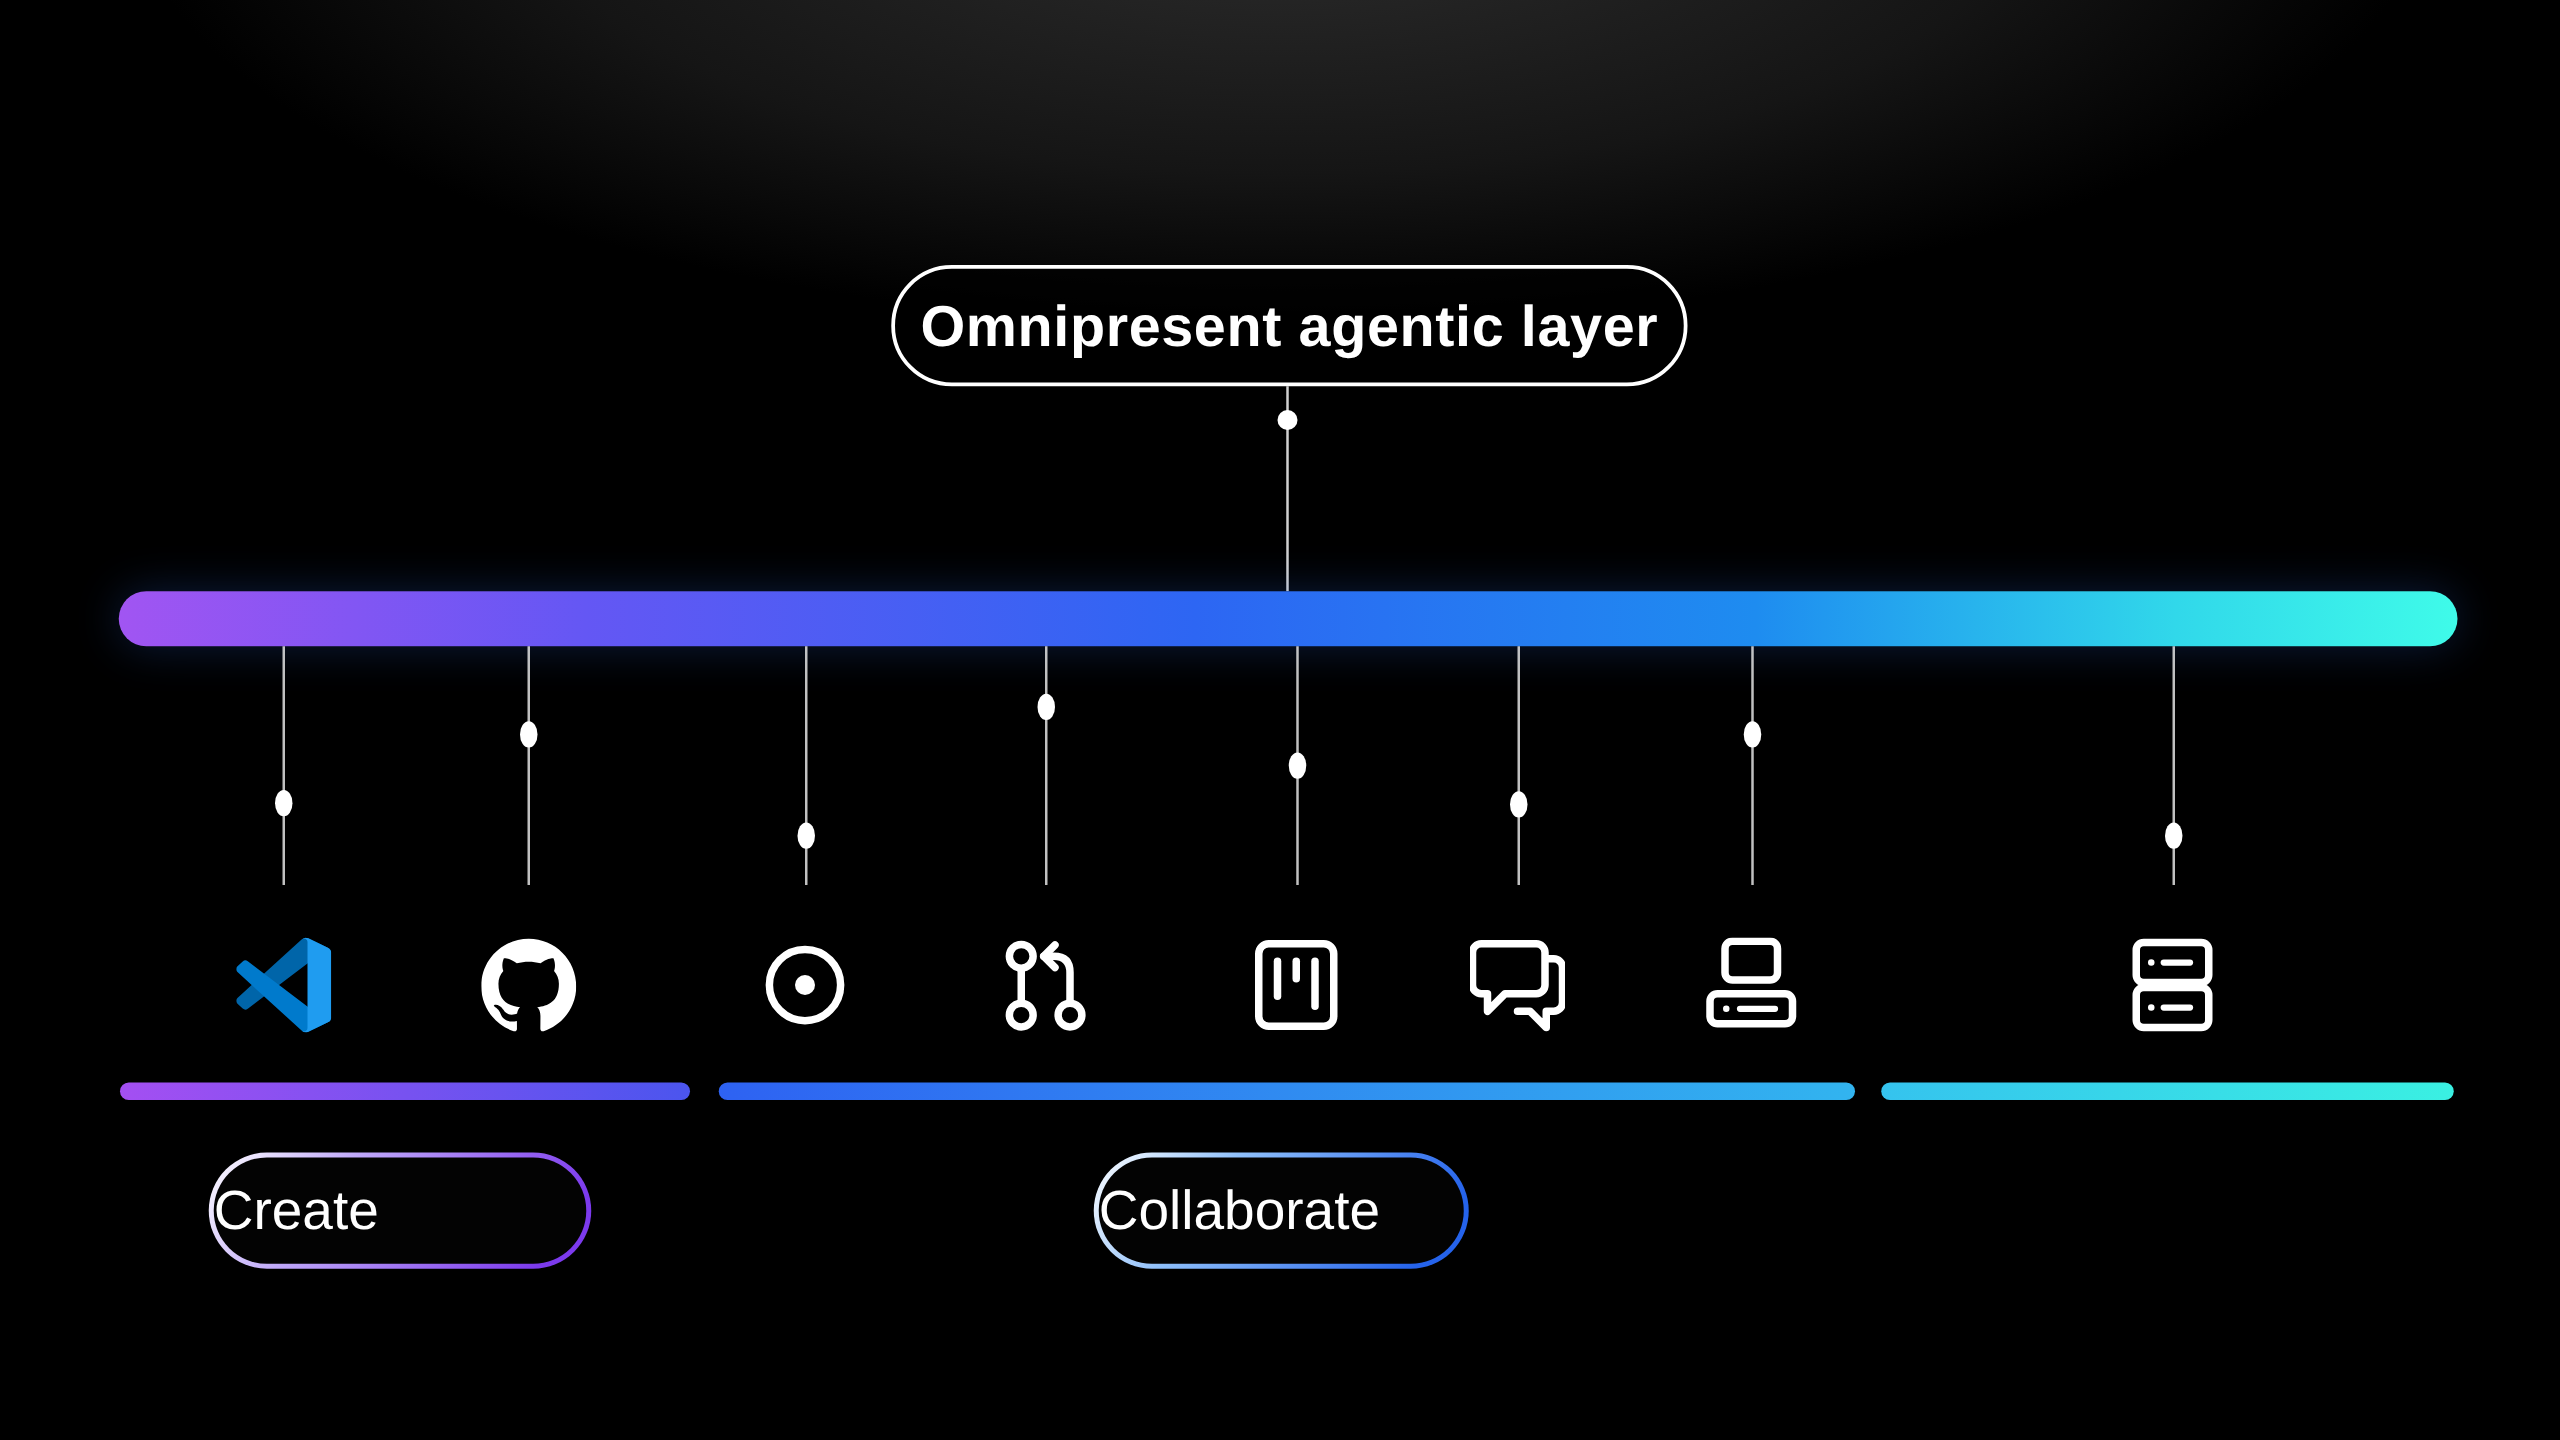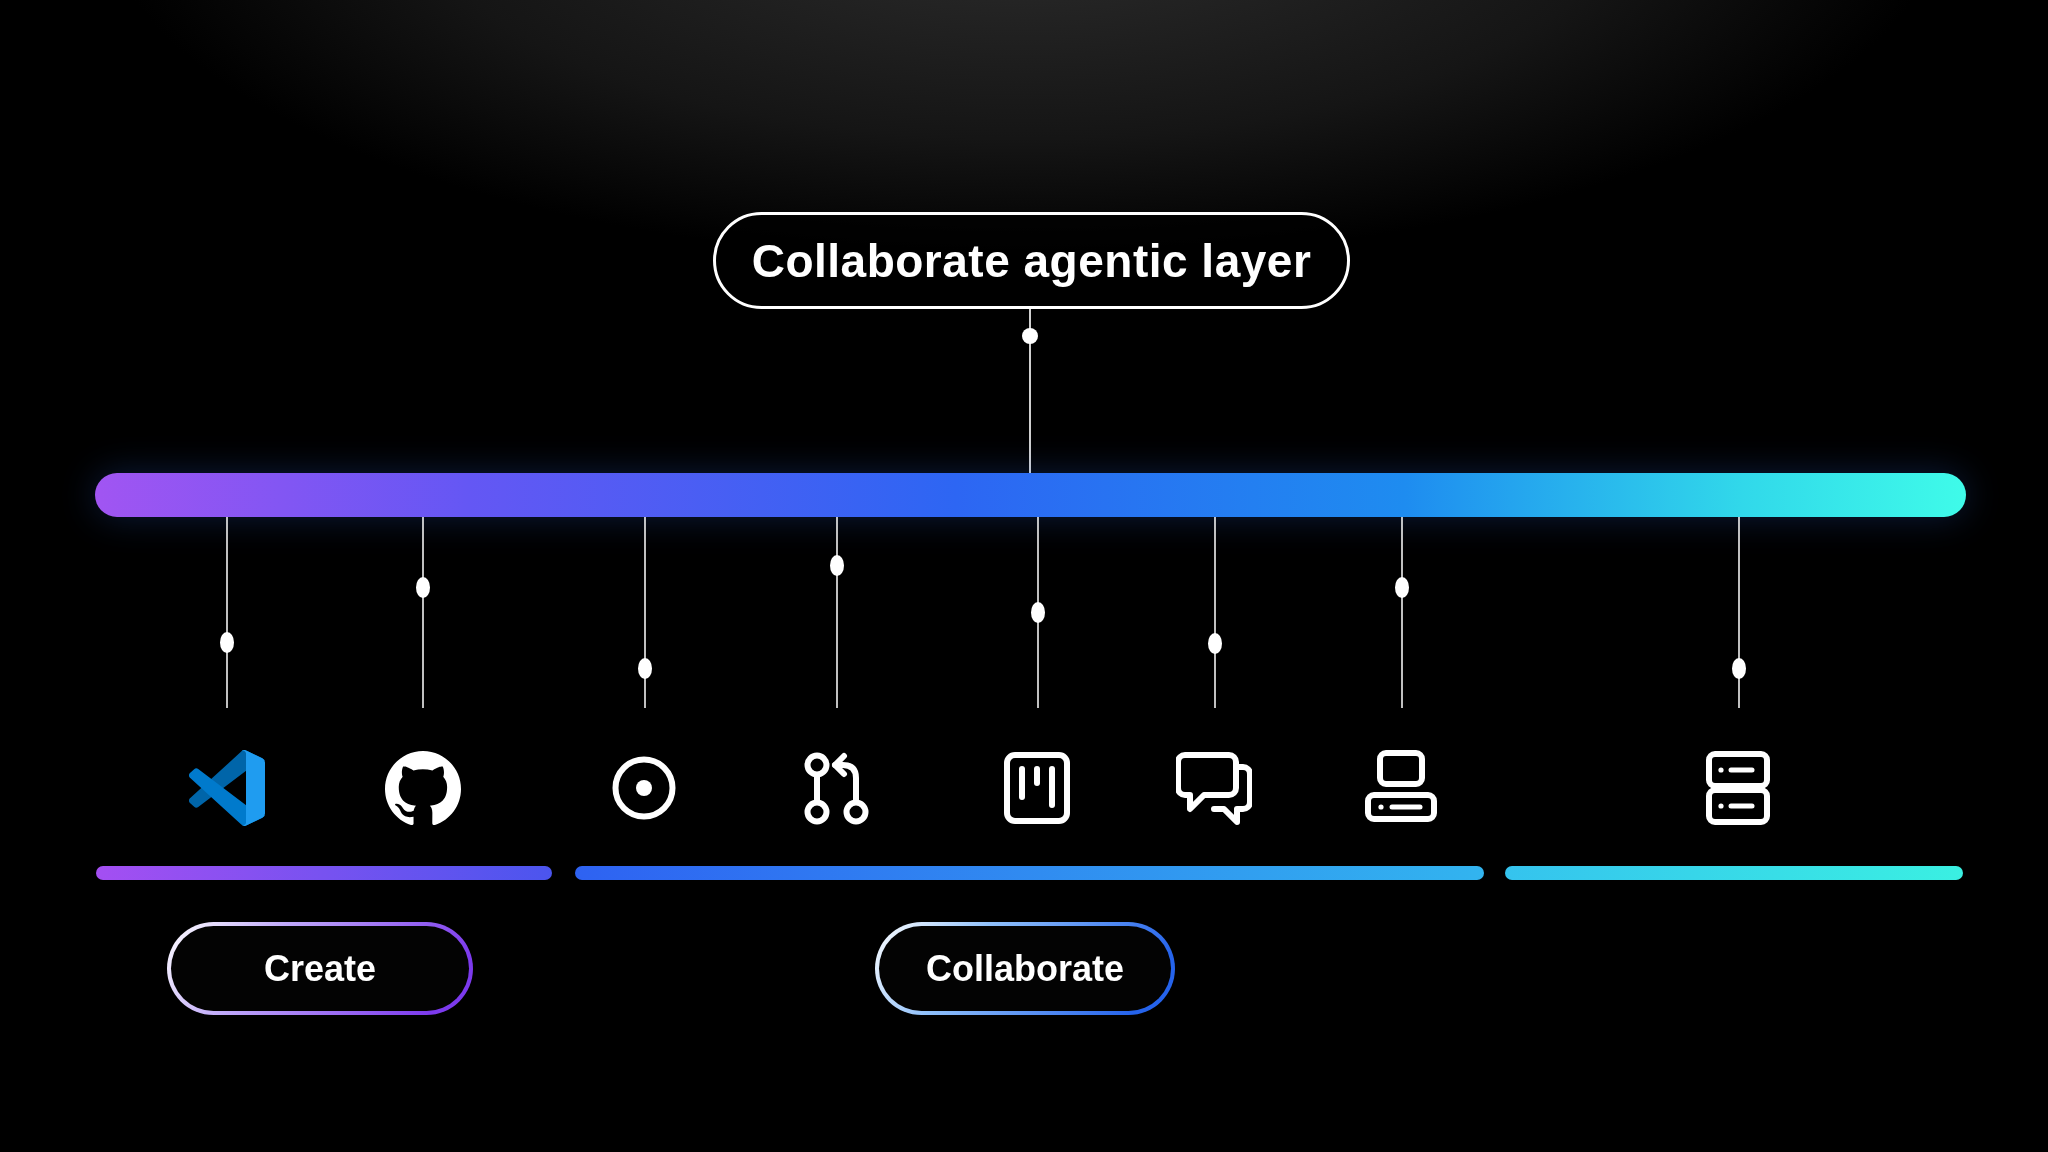--- a/index.html
+++ b/index.html
@@ -36,36 +36,36 @@
   .tool-icon{position:absolute;top:750px;width:76px;height:76px;}
   
   .underline{position:absolute;top:866px;height:14px;border-radius:7px;}
   .u-create{left:96px;width:456px;background:linear-gradient(90deg,#a44ff2,#4b55ee);}
   .u-collab{left:575px;width:909px;background:linear-gradient(90deg,#2e62f2,#32b4ef);}
   .u-operate{left:1505px;width:458px;background:linear-gradient(90deg,#35c3ee,#3af0e2);}
   
   .group-pill{position:absolute;top:922px;height:93px;border-radius:50px;padding:4px;box-sizing:border-box;}
   .group-pill .inner{
     width:100%;height:100%;border-radius:46px;background:#030303;
-    display:flex;align-items:center;justify-content:center;
-    font-size:36px;font-weight:700;
+    display:flex;align-items:center;justify-content:flex-start;
+    font-size:44px;font-weight:400;
   }
   .p-create{left:167px;width:306px;background:linear-gradient(125deg,#ffffff 0%,#c0a9fa 32%,#7c3aed 88%);}
   .p-collab{left:875px;width:300px;background:linear-gradient(125deg,#ffffff 0%,#8fc0fb 32%,#2563eb 88%);}
   .p-operate{left:1598px;width:262px;background:linear-gradient(125deg,#e8fdff 0%,#6fe3f2 32%,#22d3ee 88%);}
   svg{display:block;}
 </style>
 </head>
 <body>
 
 <div class="stage">
   <div class="glow"></div>
 
   <div class="title-pill">
-    <span>Collaborate agentic layer</span>
+    <span>Omnipresent agentic layer</span>
   </div>
   <div class="title-line"></div>
   <div class="title-dot"></div>
 
   <div class="layer-bar"></div>
 
   <div class="conn" style="left:226px"></div>
   <div class="conn-dot" style="left:220px;top:632px"></div>
   <div class="conn" style="left:422px"></div>
   <div class="conn-dot" style="left:416px;top:577px"></div>

